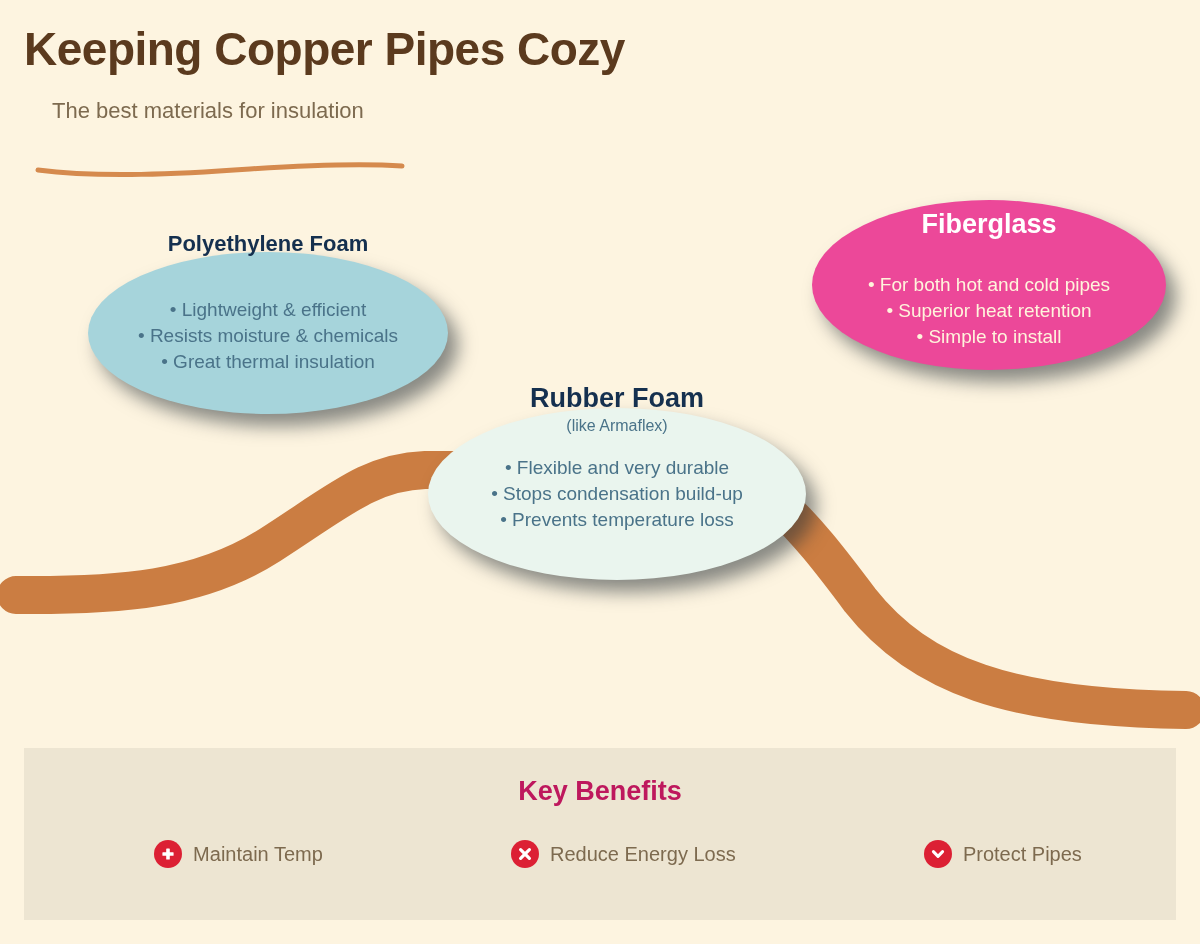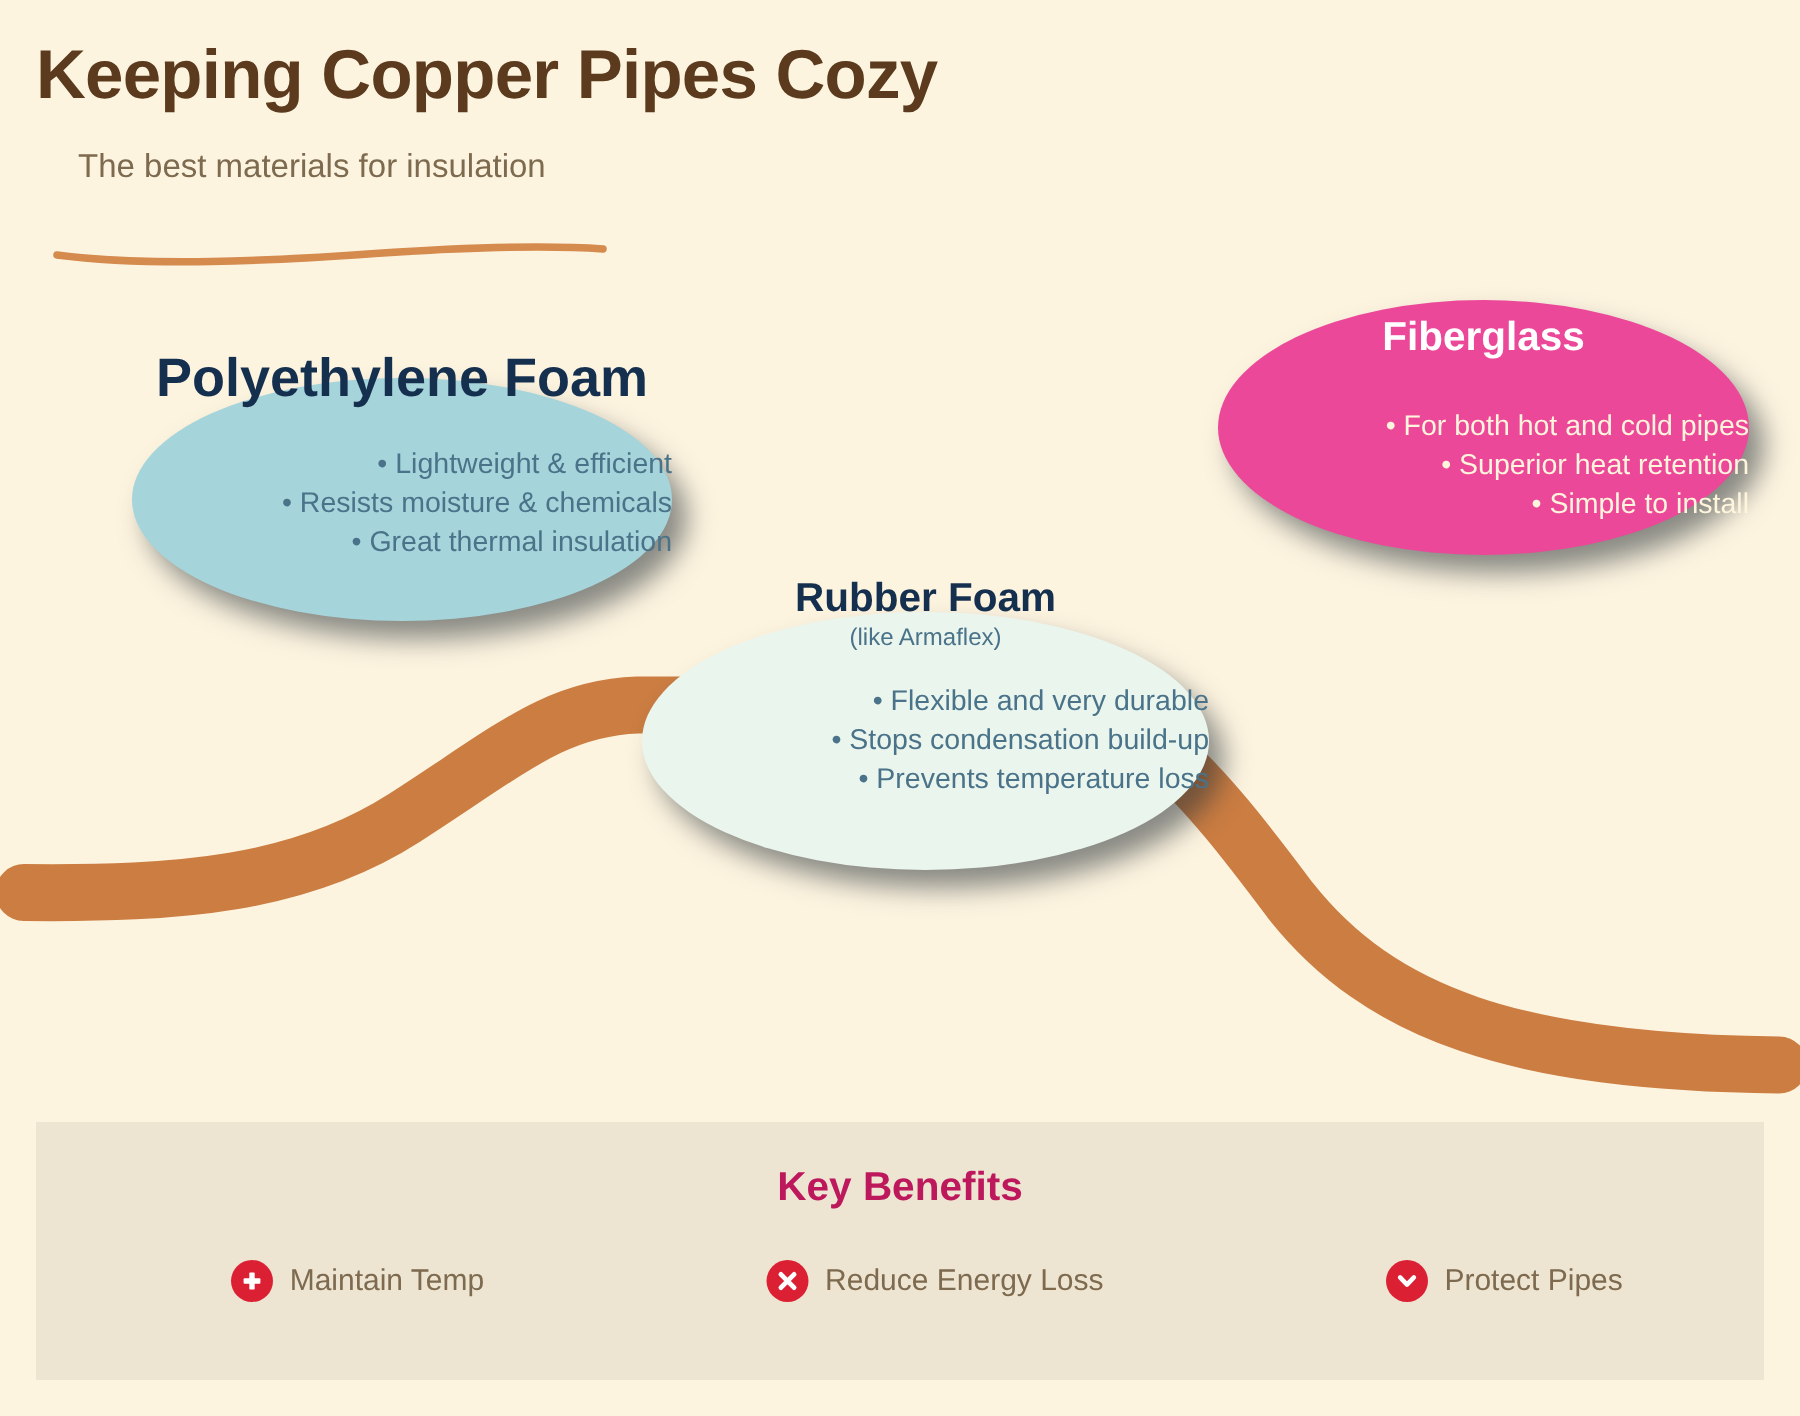--- a/index.html
+++ b/index.html
@@ -73,37 +73,36 @@
     line-height: 1.2;
   }
   .material .m-list {
     list-style: none;
     margin: 0;
     padding: 0;
   }
   .material .m-list li {
     white-space: nowrap;
     line-height: 1.38;
-    text-align: right;
   }
 
   
   #material-poly {
     left: 88px;
     top: 252px;
     width: 360px;
     height: 162px;
     background: #A6D4DB;
   }
   #material-poly .m-title {
     position: absolute;
     left: 0;
     right: 0;
     top: -20px;
-    font-size: 36px;
+    font-size: 22px;
     color: #15304F;
   }
   #material-poly .m-list {
     position: absolute;
     left: 0;
     right: 0;
     top: 45px;
     font-size: 19px;
     color: #4A7389;
   }

